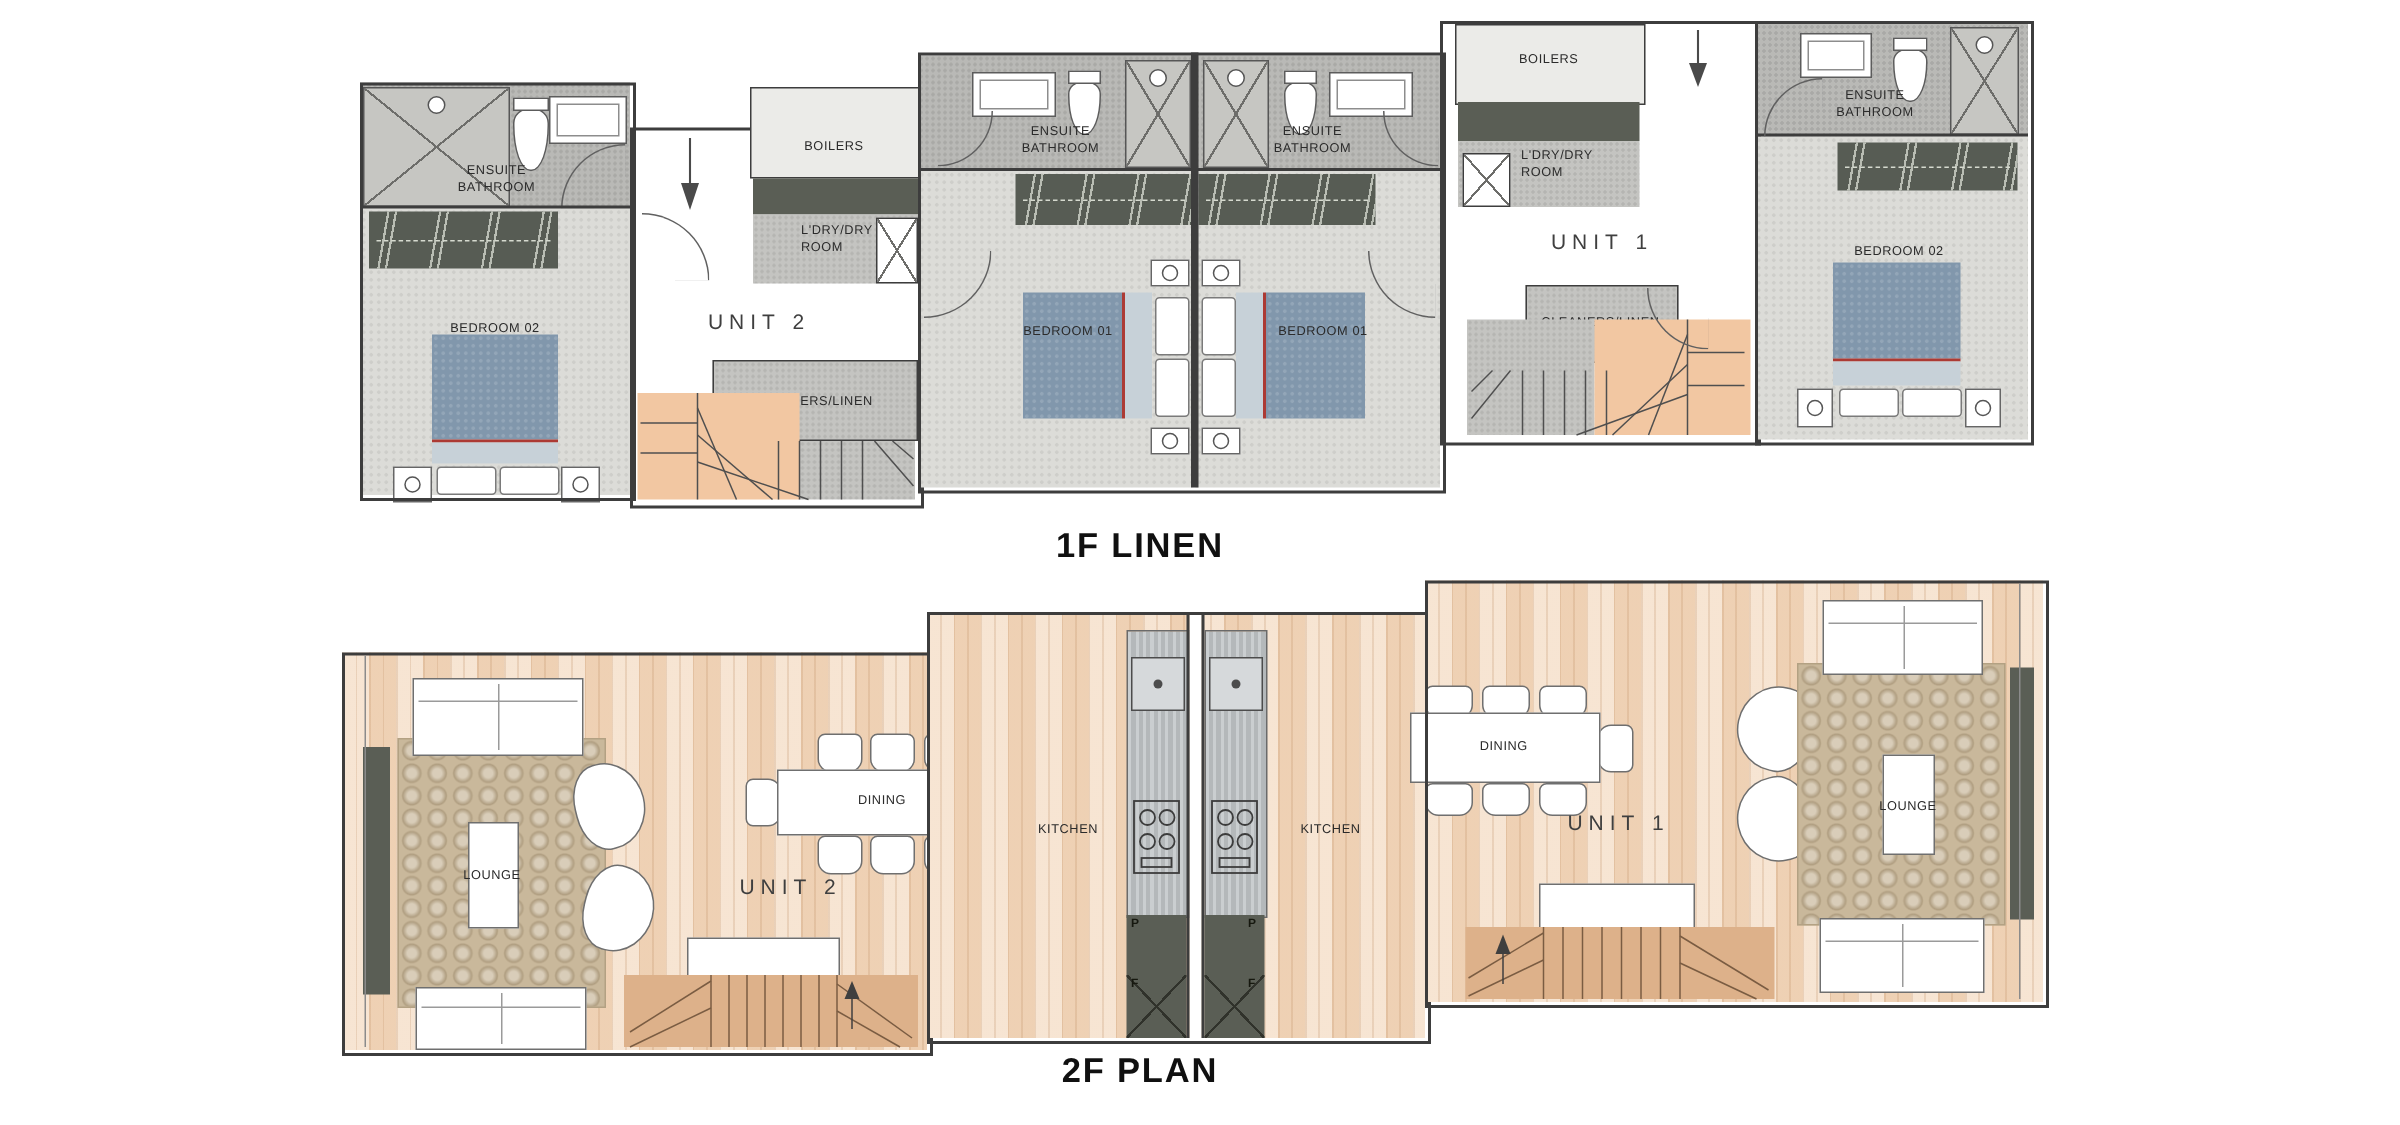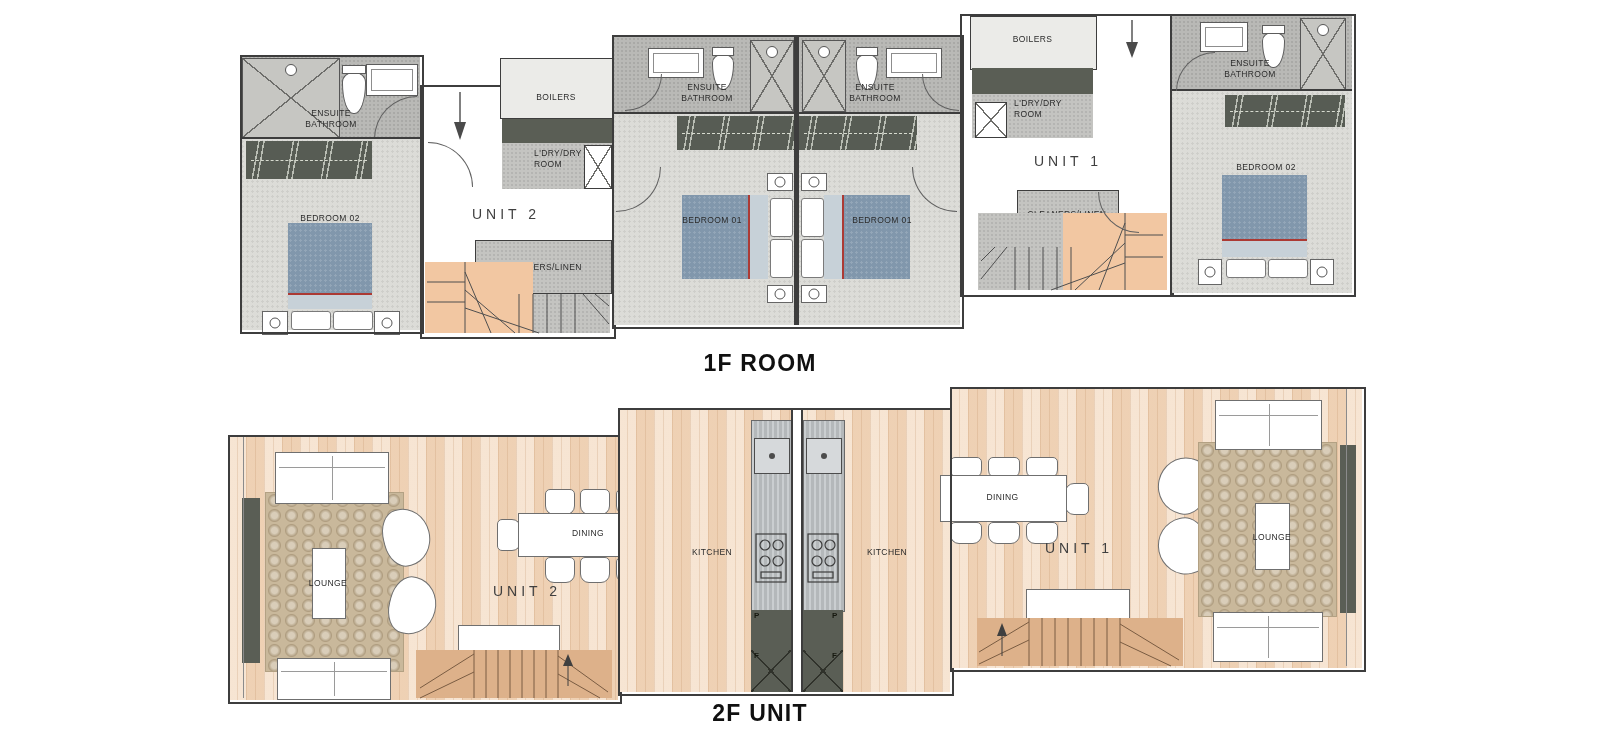--- a/index.html
+++ b/index.html
@@ -225,21 +225,21 @@
     <div class="abs pillow" style="left:1226px;top:259px;width:38px;height:17px"></div>
     <div class="abs pillow" style="left:1268px;top:259px;width:38px;height:17px"></div>
     <div class="abs nstand" style="left:1198px;top:259px;width:22px;height:24px"></div>
     <div class="abs nstand" style="left:1310px;top:259px;width:22px;height:24px"></div>
     <div class="pline" style="left:1170px;top:89px;width:182px;height:2px"></div>
     <div class="blk" style="left:1170px;top:14px;width:182px;height:279px"></div>
     <div class="arc" style="left:1176px;top:52px;width:38px;height:38px;transform:rotate(90deg)"></div>
     <div class="lbl" style="left:1215px;top:58px;width:70px">ENSUITE BATHROOM</div>
     <div class="lbl" style="left:1176px;top:162px;width:180px">BEDROOM 02</div>
 
-    <div class="title" style="left:660px;top:350px;width:200px">1F ROOM</div>
+    <div class="title" style="left:660px;top:350px;width:200px">1F LINEN</div>
   </div>
 
   <div>
 
     <div class="abs f-wood" style="left:228px;top:435px;width:390px;height:265px"></div>
     <div class="abs dark" style="left:242px;top:498px;width:18px;height:165px"></div>
     <div class="abs rug" style="left:265px;top:492px;width:137px;height:178px"></div>
     <div class="abs sofa" style="left:275px;top:452px;width:112px;height:50px"></div>
     <div class="abs sofa" style="left:277px;top:658px;width:112px;height:40px"></div>
     <div class="abs white-item" style="left:312px;top:548px;width:32px;height:69px"></div>
@@ -354,16 +354,16 @@
     <div class="abs armchair" style="left:1158px;top:518px;width:48px;height:55px;transform:scaleX(-1) rotate(12deg)"></div>
     <div class="abs rug" style="left:1198px;top:442px;width:137px;height:173px"></div>
     <div class="abs sofa" style="left:1215px;top:400px;width:105px;height:48px"></div>
     <div class="abs sofa" style="left:1213px;top:612px;width:108px;height:48px"></div>
     <div class="abs white-item" style="left:1255px;top:503px;width:33px;height:65px"></div>
     <div class="lbl" style="left:1238px;top:532px;width:68px">LOUNGE</div>
     <div class="abs dark" style="left:1340px;top:445px;width:16px;height:168px"></div>
     <div class="blk" style="left:950px;top:387px;width:412px;height:281px"></div>
     <div class="wline" style="left:1346px;top:389px;width:1px;height:277px"></div>
 
-    <div class="title" style="left:660px;top:700px;width:200px">2F UNIT</div>
+    <div class="title" style="left:660px;top:700px;width:200px">2F PLAN</div>
   </div>
 
 </div>
 
 </body></html>

